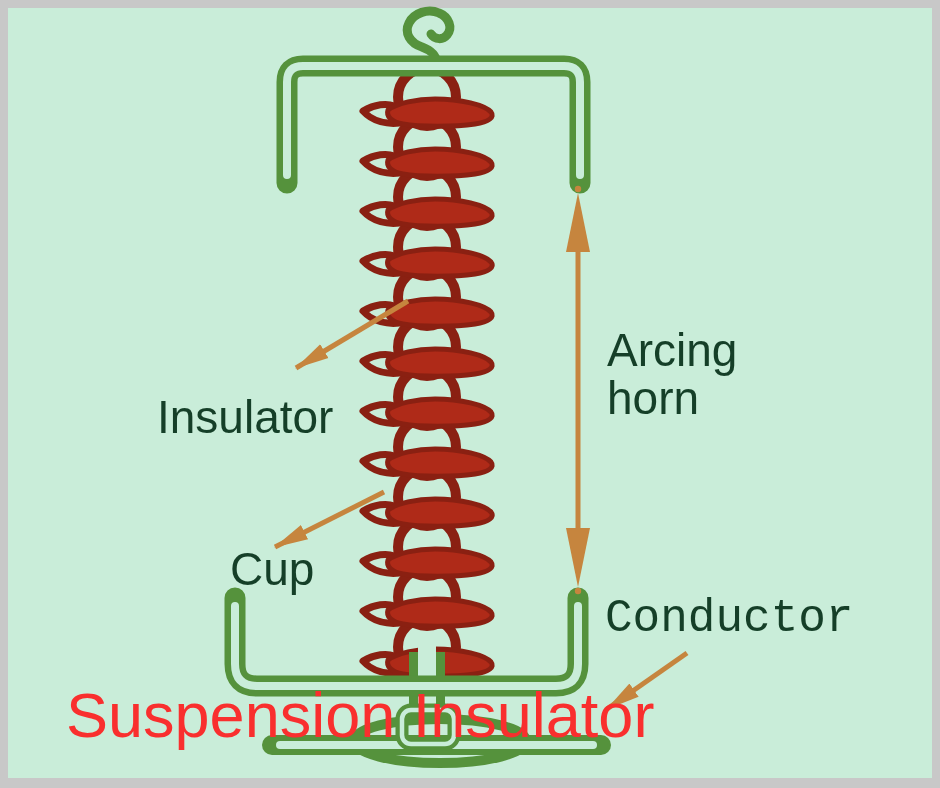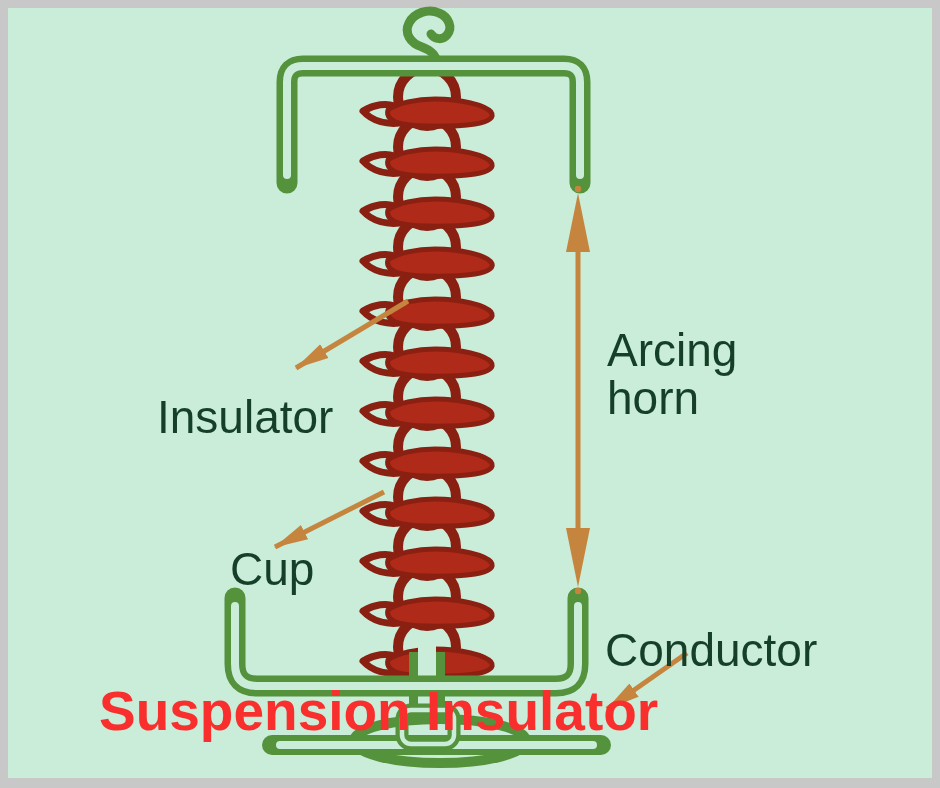--- a/index.html
+++ b/index.html
@@ -30,22 +30,22 @@
   .arrow-shaft{stroke:var(--orange); stroke-width:5; fill:none;}
   .arrow-fill{fill:var(--orange);}
   .dome{stroke:var(--disc-dark); stroke-width:10; fill:none;}
   .lens{fill:var(--disc-red); stroke:var(--disc-dark); stroke-width:5;}
   .wing{fill:var(--bg); stroke:var(--disc-dark); stroke-width:7; stroke-linejoin:round;}
   .label{
     position:absolute; color:var(--label-green); font-size:46px; line-height:48px;
     white-space:pre-line;
   }
   .title{
-    position:absolute; color:var(--title-red); font-size:55px; font-weight:bold;
-    line-height:1; white-space:nowrap; letter-spacing:0px;margin-left:33px;
+    position:absolute; color:var(--title-red); font-size:63px; font-weight:normal;
+    line-height:1; white-space:nowrap; letter-spacing:0px;
   }
 </style>
 </head>
 <body>
 
 <div class="canvas">
   <div class="paper"></div>
 
   <svg class="art" width="940" height="788" viewBox="0 0 940 788">
     <defs>
@@ -143,16 +143,16 @@
       <line class="arrow-shaft" x1="687" y1="653" x2="607" y2="709" marker-end="url(#ah)"></line>
     </g>
   </svg>
 
   <div class="label" style="left:157px; top:393px;">Insulator</div>
 
   <div class="label" style="left:230px; top:545px;">Cup</div>
 
   <div class="label" style="left:599px; top:326px; width:175px;margin-left:8px;">Arcing horn</div>
 
-  <div class="label" style="left:605px; top:626px;">Conductor</div>
+  <div class="label" style="left:605px; top:595px;font-family:Liberation Mono, monospace;">Conductor</div>
 
   <div class="title" style="left:66px; top:684px;">Suspension Insulator</div>
 </div>
 
 </body></html>

